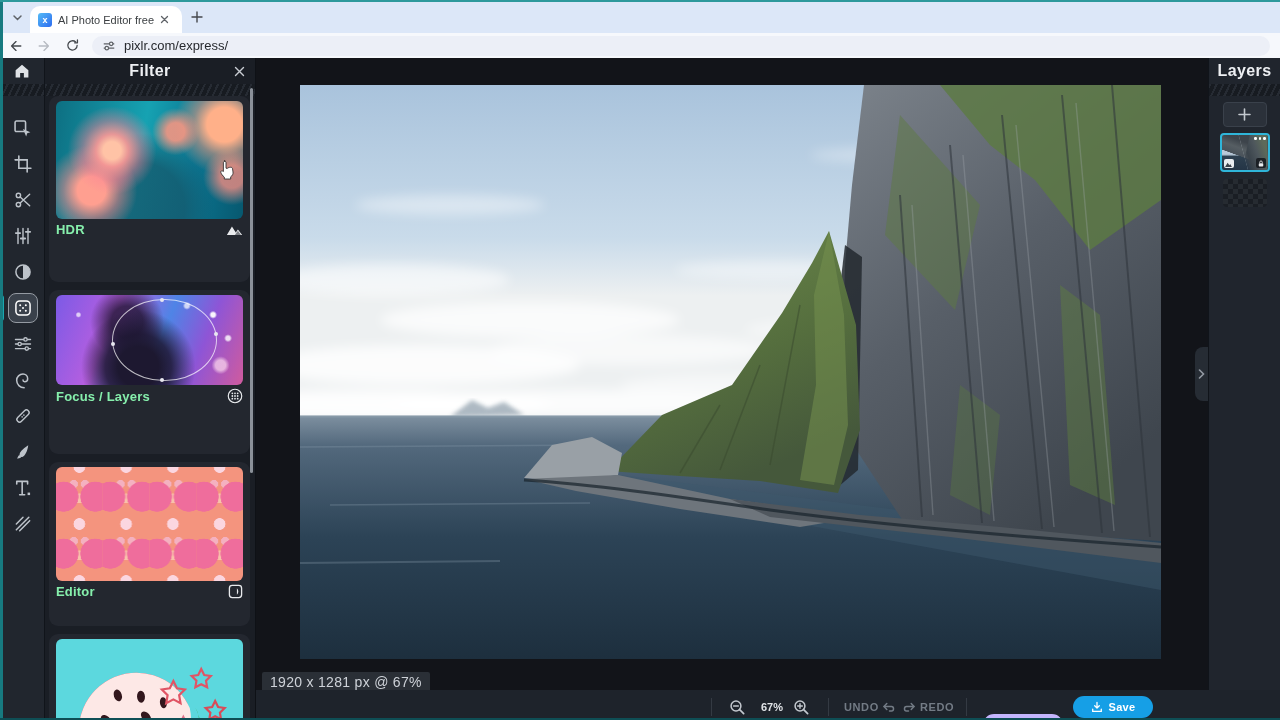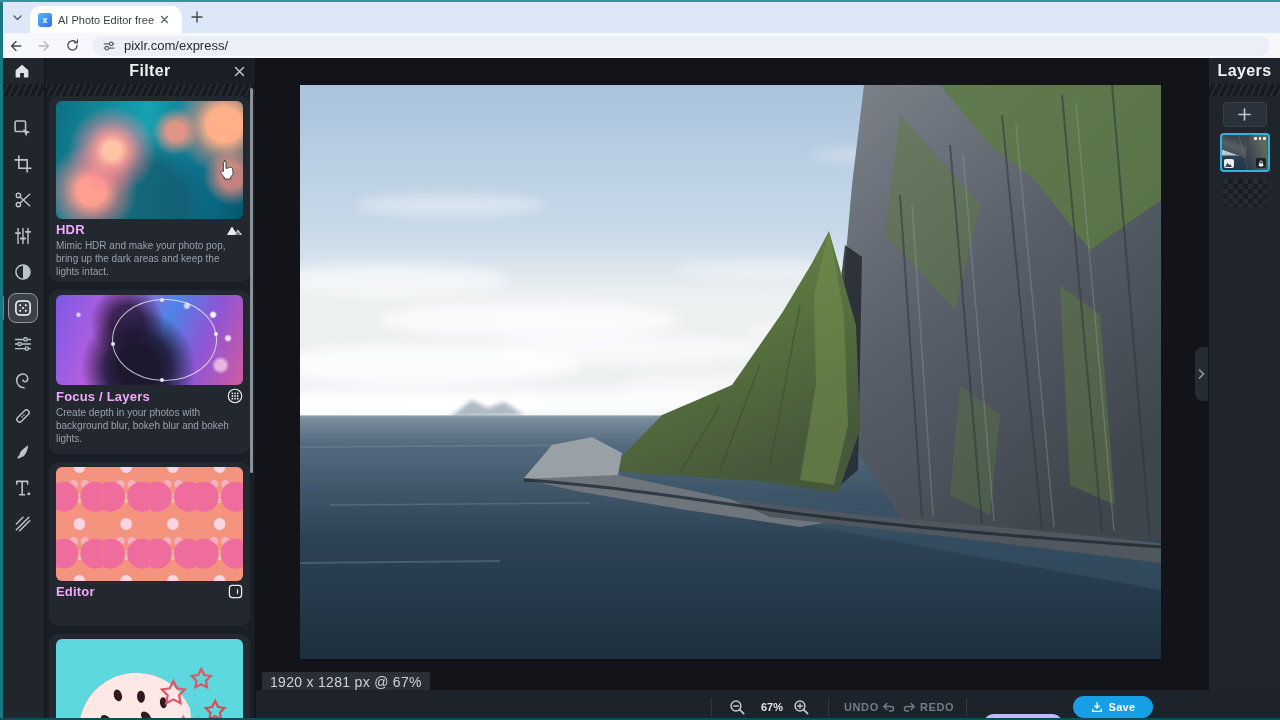--- a/index.html
+++ b/index.html
@@ -41,21 +41,21 @@
 
   
   .fpanel { width:211px; background:#1a1e25; border-right:1px solid #0e1116; position:relative; overflow:hidden; flex:0 0 auto; }
   .panel-head { height:26px; display:flex; align-items:center; justify-content:center; position:relative; }
   .panel-title { font-size:16px; font-weight:bold; letter-spacing:.4px; color:#eef0f3; }
   .panel-close { position:absolute; right:9px; top:7px; width:13px; height:13px; display:flex; align-items:center; justify-content:center; }
   .cards { position:absolute; left:0; top:38px; right:0; bottom:0; overflow:hidden; }
   .card { margin:0 5px 8px 4px; background:#23272f; border-radius:9px; padding:5px 7px 9px; overflow:hidden; }
   .card-img { border-radius:6px; position:relative; overflow:hidden; }
   .card-titlerow { display:flex; align-items:center; justify-content:space-between; margin-top:3px; }
-  .card-title { font-size:13px; font-weight:bold; color:#f0abfc; letter-spacing:.2px; }
+  .card-title { font-size:13px; font-weight:bold; color:#86efac; letter-spacing:.2px; }
   .card-desc { font-size:10px; line-height:1.32; color:#99a1ab; margin-top:2px; }
   .panel-scroll { position:absolute; right:2px; top:30px; width:3px; height:385px; background:#8b9199; border-radius:2px; }
 
   
   .art-hdr { height:118px;
     background:
       radial-gradient(circle at 30% 42%, #ffc3a6 0 6%, rgba(255,152,150,.9) 11%, rgba(250,130,150,.45) 20%, transparent 30%),
       radial-gradient(circle at 19% 76%, #ff9f90 0 8%, rgba(255,140,140,.5) 16%, transparent 26%),
       radial-gradient(circle at 64% 26%, rgba(245,150,130,.9) 0 6%, transparent 16%),
       radial-gradient(circle at 90% 20%, #ffb089 0 9%, rgba(255,160,130,.5) 16%, transparent 26%),
@@ -285,21 +285,20 @@
 
       <div class="card" style="height:186px;">
         <div class="card-img art-hdr"></div>
         <div class="card-titlerow">
           <span class="card-title">HDR</span>
           <svg width="17" height="14" viewBox="0 0 20 16">
               <path d="M1 14 L7 4 L11.5 11 L14 7.5 L19 14 Z" fill="#e8eaed"></path>
               <path d="M10.5 14 L14 8.8 L17.5 14 Z" fill="#23272f" opacity=".55"></path>
             </svg>
         </div>
-        <div class="card-desc">Mimic HDR and make your photo pop, bring up the dark areas and keep the lights intact.</div>
       </div>
 
       <div class="card" style="height:164px;">
         <div class="card-img art-focus">
           <div class="focus-ring">
             <i style="left:46%; top:-2px;"></i>
               <i style="left:-2px; top:52%;"></i>
               <i style="right:-2px; top:40%;"></i>
               <i style="left:46%; bottom:-2px;"></i>
           </div>
@@ -314,21 +313,20 @@
                 <circle cx="12" cy="6" r="1"></circle>
                 <circle cx="6" cy="9" r="1"></circle>
                 <circle cx="9" cy="9" r="1"></circle>
                 <circle cx="12" cy="9" r="1"></circle>
                 <circle cx="6" cy="12" r="1"></circle>
                 <circle cx="9" cy="12" r="1"></circle>
                 <circle cx="12" cy="12" r="1"></circle>
               </g>
             </svg>
         </div>
-        <div class="card-desc">Create depth in your photos with background blur, bokeh blur and bokeh lights.</div>
       </div>
 
       <div class="card" style="height:164px;">
         <div class="card-img art-reflect"></div>
         <div class="card-titlerow">
           <span class="card-title">Editor</span>
           <svg width="15" height="15" viewBox="0 0 16 16">
               <rect x="1.5" y="1.5" width="13" height="13" rx="3" fill="none" stroke="#e8eaed" stroke-width="1.4"></rect>
               <path d="M8 2 V14 M9.5 4.5 A4.8 4.8 0 0 1 9.5 11.5 Z" fill="#e8eaed"></path>
             </svg>

